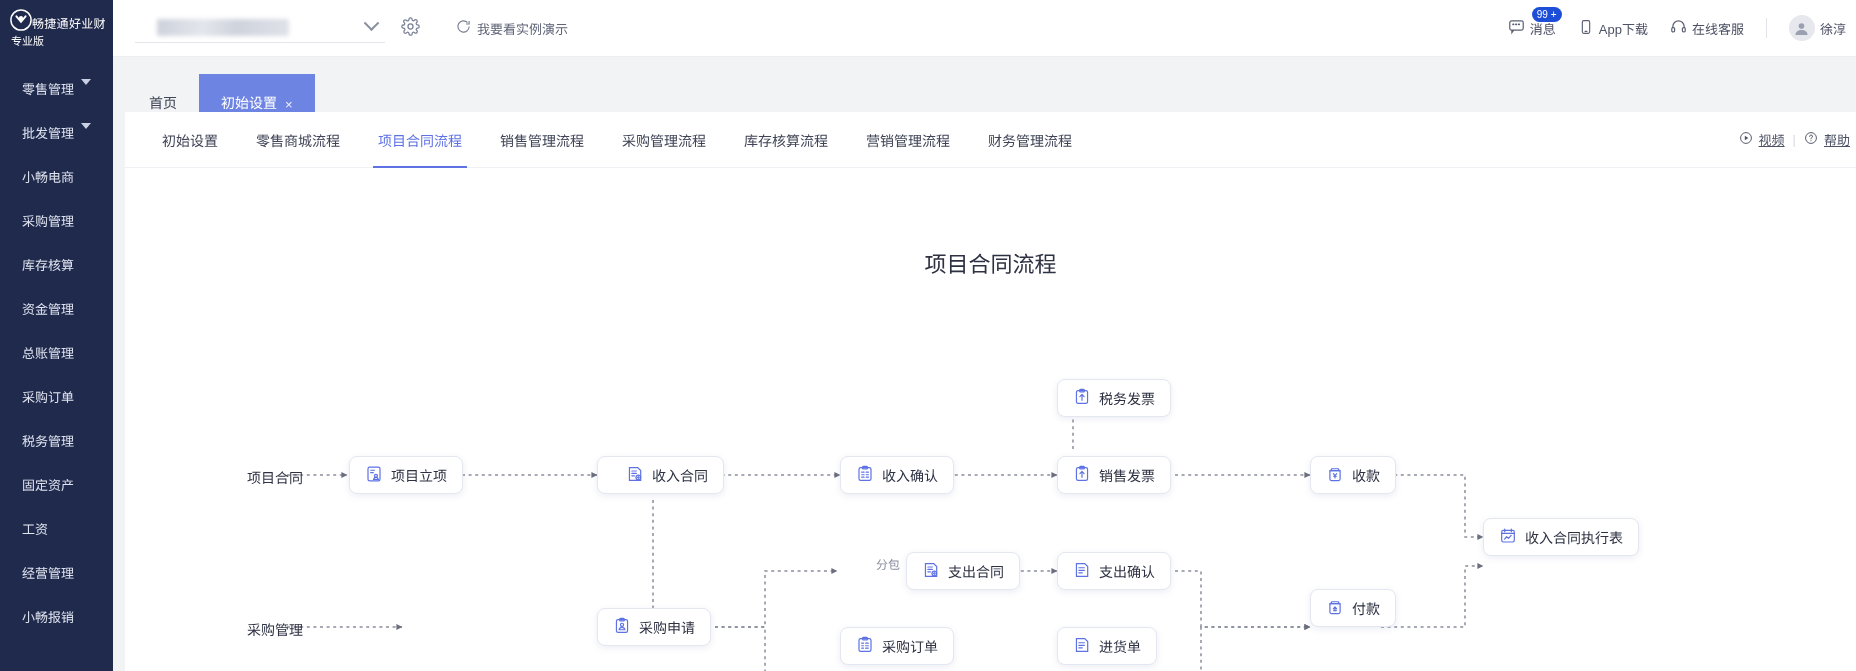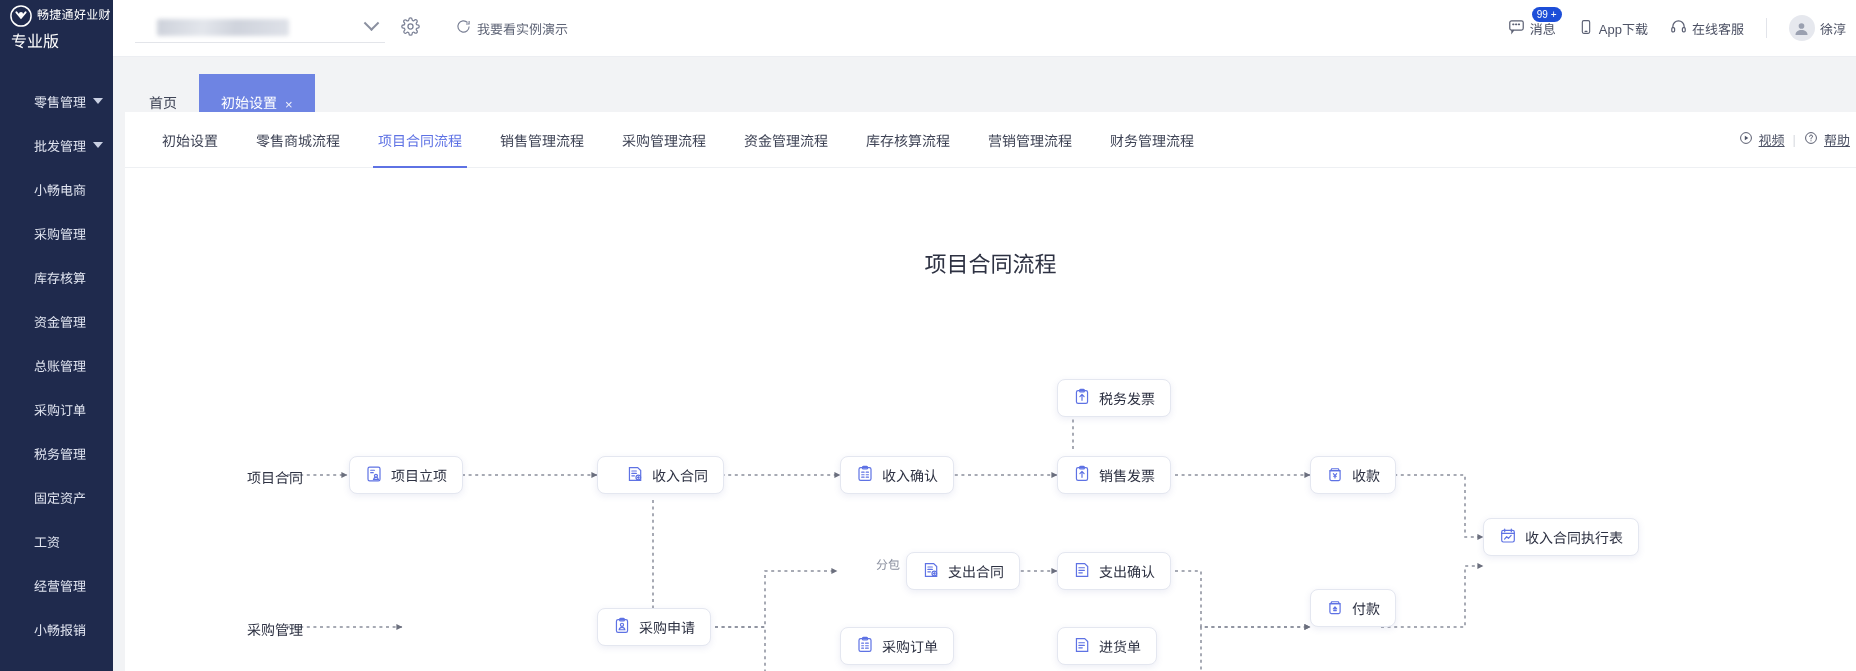--- a/index.html
+++ b/index.html
@@ -14,32 +14,32 @@
 
   
   .sidebar {
     position: absolute; left: 0; top: 0; width: 113px; height: 671px;
     background: #1f2a4d;
   }
   .brand {
     height: 57px; display: flex; flex-direction: column;
     justify-content: center; padding-left: 10px;
   }
-  .brand-row { display: flex; align-items: flex-start; gap: 5px; }
+  .brand-row { display: flex; align-items: flex-end; }
   .brand-logo { width: 22px; height: 22px; flex: 0 0 22px; }
   .brand-name {
     color: #ffffff; font-size: 12px; white-space: nowrap;
     letter-spacing: .3px;
   }
-  .brand-sub { color: #ffffff; font-size: 16px; padding-left: 1px; margin-top: 1px; }
+  .brand-sub { color: #ffffff; font-size: 11px; padding-left: 1px; margin-top: 1px; }
 
   .side-menu { margin-top: 22px; }
   .side-item {
-    height: 44px; display: flex; align-items: center;
-    padding-left: 34px; color: #dfe3ef; font-size: 13px;
+    height: 44px; display: flex; 
+    padding-left: 22px; color: #dfe3ef; font-size: 13px;
     cursor: pointer; white-space: nowrap;
   }
   .side-item .caret {
     margin-left: 7px; width: 0; height: 0;
     border-left: 5px solid transparent; border-right: 5px solid transparent;
     border-top: 6px solid #c9d0e3;
   }
 
   
   .header {
@@ -301,23 +301,20 @@
           <span>零售商城流程</span>
         </div>
       <div class="subtab active">
           <span>项目合同流程</span>
         </div>
       <div class="subtab">
           <span>销售管理流程</span>
         </div>
       <div class="subtab">
           <span>采购管理流程</span>
-        </div>
-      <div class="subtab">
-          <span>资金管理流程</span>
         </div>
       <div class="subtab">
           <span>库存核算流程</span>
         </div>
       <div class="subtab">
           <span>营销管理流程</span>
         </div>
       <div class="subtab">
           <span>财务管理流程</span>
         </div>

